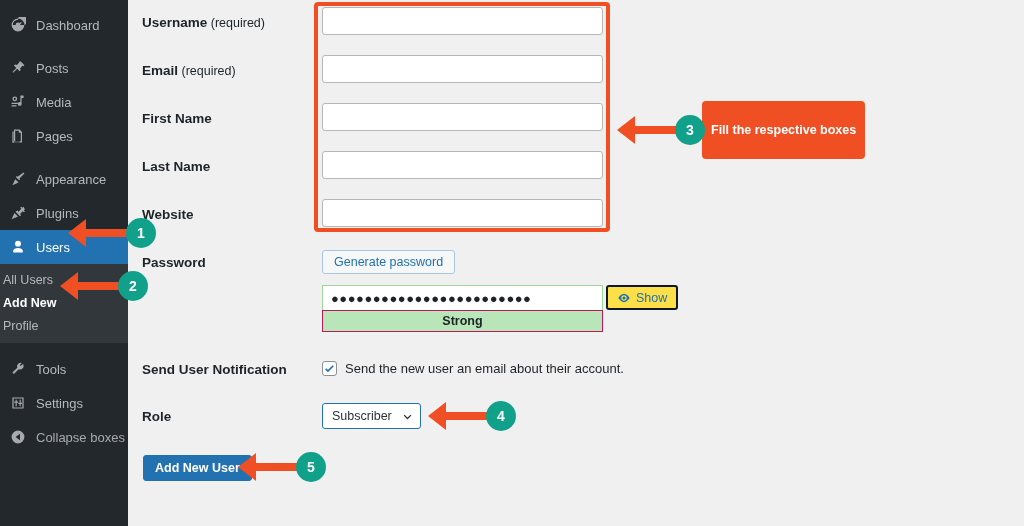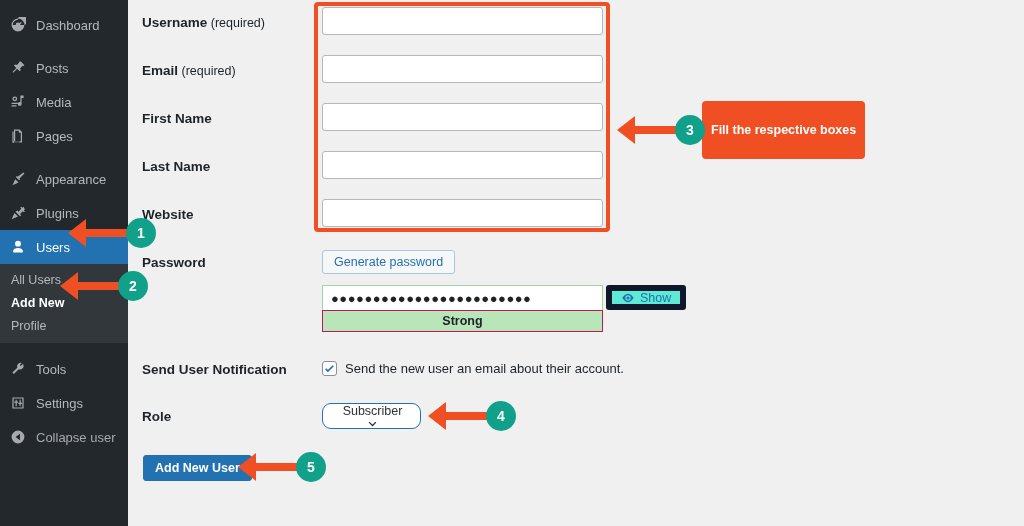--- a/index.html
+++ b/index.html
@@ -26,21 +26,21 @@
   .menu-item .mi-label { margin-left: 9px; white-space: nowrap; }
   .menu-item.active { background: #2271b1; color: #fff; }
   .menu-item.active .ico svg { fill: #fff; }
   .ico { width: 18px; height: 18px; display: flex; align-items: center; justify-content: center; flex: 0 0 18px; }
   .ico svg { fill: #a7aaad; display: block; }
   .menu-gap { height: 9px; }
 
   #submenu { background: #32373c; padding: 4px 0 6px 0; }
   .submenu-item {
     height: 23px; display: flex; align-items: center;
-    padding-left: 11px; font-size: 12.5px; color: #b4b9be;
+    padding-left: 3px; font-size: 12.5px; color: #b4b9be;
     position: relative;
   }
   .submenu-item.current { color: #fff; font-weight: bold; }
   .collapse-row { color: #a7aaad; }
 
   
   #main { position: absolute; left: 128px; top: 0; width: 896px; height: 526px; }
   .f-label {
     position: absolute; left: 14px;
     font-size: 13.5px; font-weight: bold; color: #1d2327;
@@ -88,42 +88,42 @@
   #pw-strength {
     height: 22px; background: #b8e6b8;
     border: 1px solid #be185d;
     display: flex; align-items: center; justify-content: center;
     font-size: 12.5px; font-weight: bold; color: #1d2327;
   }
   #show-btn {
     position: absolute; left: 478px; top: 285px;
     height: 25px; padding: 4px 9px;
     display: flex; align-items: center; gap: 5px;
-    background: #5eead4; border: 6px solid #0f172a;
+    background: #fde047; border: 2px solid #0f172a;
     border-radius: 3px; color: #2271b1; font-size: 12.5px;
   }
 
   
   #notif-row { position: absolute; left: 194px; top: 361px; display: flex; align-items: center; gap: 8px; }
   .cbox {
     width: 15px; height: 15px; border: 1px solid #8c8f94;
     border-radius: 3px; background: #fff;
     display: flex; align-items: center; justify-content: center;
   }
   #notif-text { font-size: 13px; color: #1d2327; }
 
   
   #role-select {
     position: absolute; left: 194px; top: 403px;
     width: 99px; height: 26px;
     background: #fff; border: 1px solid #2271b1;
-    border-radius: 9px;
+    border-radius: 3px;
     display: flex; align-items: center; justify-content: space-between;
     padding: 0 7px 0 9px;
-    font-size: 12.5px; color: #2c3338; flex-direction: column;
+    font-size: 12.5px; color: #2c3338;
   }
 
   
   #submit-btn {
     position: absolute; left: 15px; top: 455px;
     height: 26px; padding: 0 11px;
     display: flex; align-items: center;
     background: #2271b1; border: 1px solid #2271b1;
     border-radius: 3px;
     color: #fff; font-size: 12.5px; font-weight: bold; text-align: right;
@@ -272,21 +272,21 @@
       </span>
       <span class="mi-label">Settings</span>
     </div>
 
     <div class="menu-item collapse-row">
       <span class="ico">
         <svg width="16" height="16" viewBox="0 0 20 20">
             <path d="M10 2a8 8 0 108 8 8 8 0 00-8-8zm2.5 4v8L7 10z"></path>
           </svg>
       </span>
-      <span class="mi-label">Collapse user</span>
+      <span class="mi-label">Collapse boxes</span>
     </div>
   </nav>
 
   <main id="main">
 
     <div id="redbox"></div>
 
     <div class="f-label" style="top:15px">
       <span>Username</span><span class="reqs"> (required)</span>
     </div>

